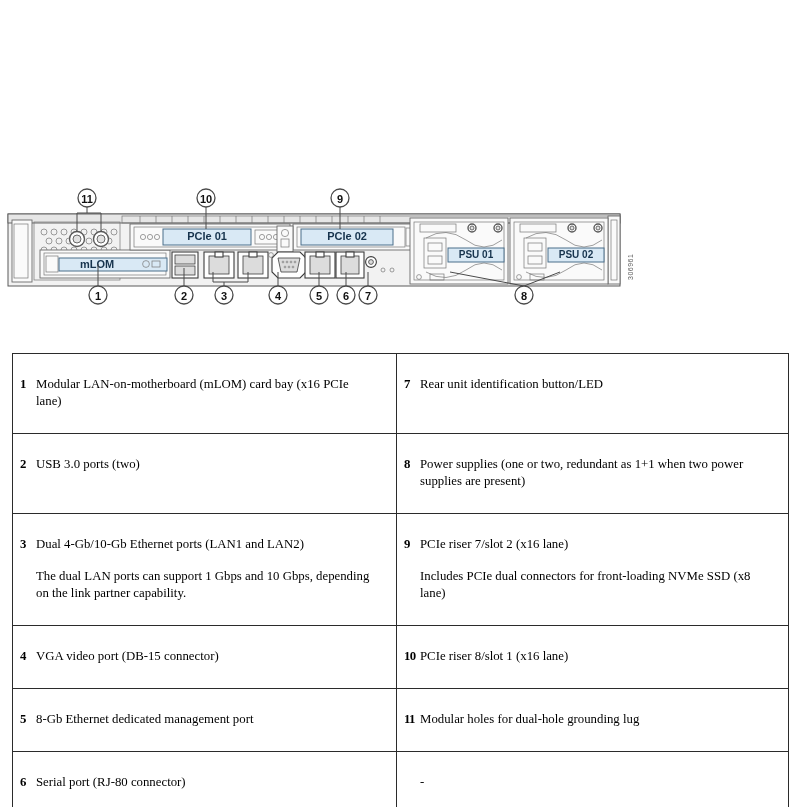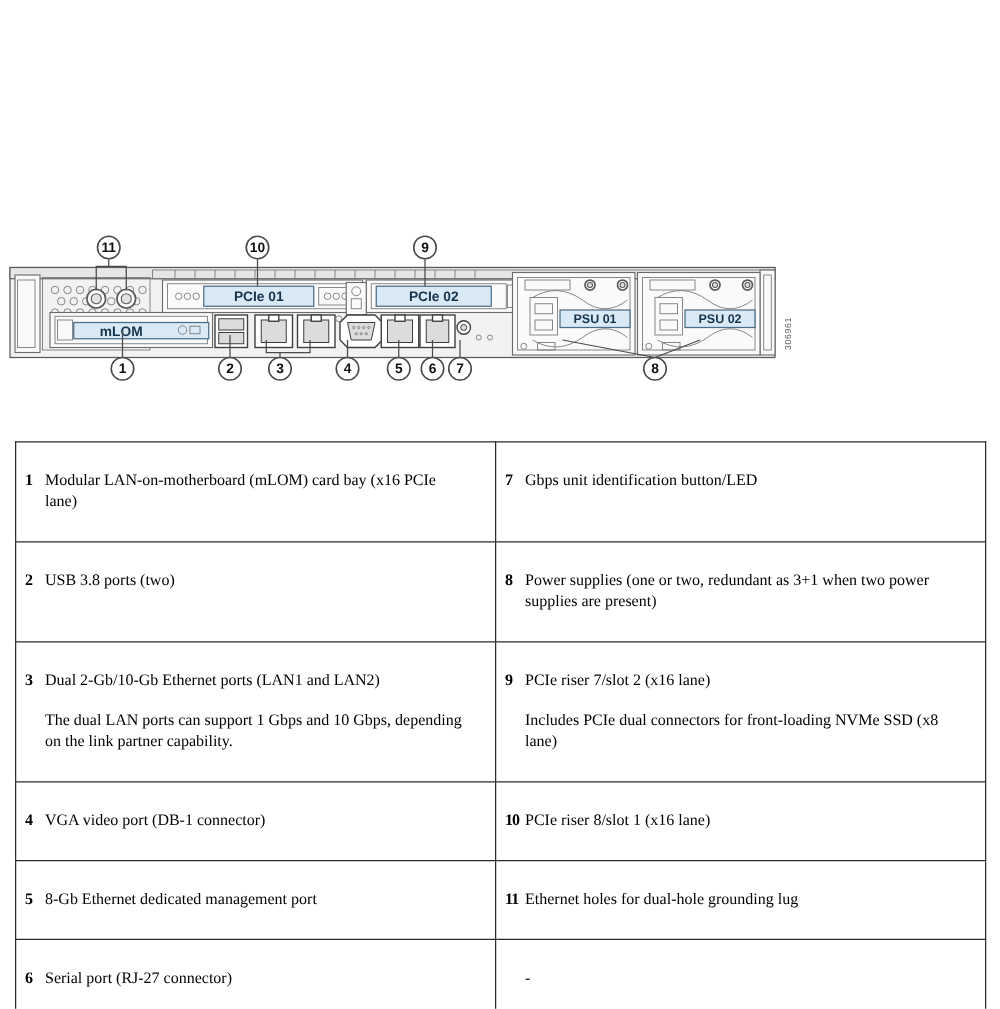--- a/index.html
+++ b/index.html
@@ -396,72 +396,72 @@
           <span class="num">1</span>
           <span class="cell-text">
             <p>Modular LAN-on-motherboard (mLOM) card bay (x16 PCIe lane)</p>
           </span>
         </span>
       </td>
       <td>
         <span class="cellwrap">
           <span class="num">7</span>
           <span class="cell-text">
-            <p>Gbps unit identification button/LED</p>
+            <p>Rear unit identification button/LED</p>
           </span>
         </span>
       </td>
     </tr>
 
     <tr>
       <td>
         <span class="cellwrap">
           <span class="num">2</span>
           <span class="cell-text">
-            <p>USB 3.8 ports (two)</p>
+            <p>USB 3.0 ports (two)</p>
           </span>
         </span>
       </td>
       <td>
         <span class="cellwrap">
           <span class="num">8</span>
           <span class="cell-text">
-            <p>Power supplies (one or two, redundant as 3+1 when two power supplies are present)</p>
+            <p>Power supplies (one or two, redundant as 1+1 when two power supplies are present)</p>
           </span>
         </span>
       </td>
     </tr>
 
     <tr>
       <td>
         <span class="cellwrap">
           <span class="num">3</span>
           <span class="cell-text">
-            <p>Dual 2-Gb/10-Gb Ethernet ports (LAN1 and LAN2)</p>
+            <p>Dual 4-Gb/10-Gb Ethernet ports (LAN1 and LAN2)</p>
             <p>The dual LAN ports can support 1 Gbps and 10 Gbps, depending on the link partner capability.</p>
           </span>
         </span>
       </td>
       <td>
         <span class="cellwrap">
           <span class="num">9</span>
           <span class="cell-text">
             <p>PCIe riser 7/slot 2 (x16 lane)</p>
             <p>Includes PCIe dual connectors for front-loading NVMe SSD (x8 lane)</p>
           </span>
         </span>
       </td>
     </tr>
 
     <tr>
       <td>
         <span class="cellwrap">
           <span class="num">4</span>
           <span class="cell-text">
-            <p>VGA video port (DB-1 connector)</p>
+            <p>VGA video port (DB-15 connector)</p>
           </span>
         </span>
       </td>
       <td>
         <span class="cellwrap">
           <span class="num">10</span>
           <span class="cell-text">
             <p>PCIe riser 8/slot 1 (x16 lane)</p>
           </span>
         </span>
@@ -474,32 +474,32 @@
           <span class="num">5</span>
           <span class="cell-text">
             <p>8-Gb Ethernet dedicated management port</p>
           </span>
         </span>
       </td>
       <td>
         <span class="cellwrap">
           <span class="num">11</span>
           <span class="cell-text">
-            <p>Ethernet holes for dual-hole grounding lug</p>
+            <p>Modular holes for dual-hole grounding lug</p>
           </span>
         </span>
       </td>
     </tr>
 
     <tr>
       <td>
         <span class="cellwrap">
           <span class="num">6</span>
           <span class="cell-text">
-            <p>Serial port (RJ-27 connector)</p>
+            <p>Serial port (RJ-80 connector)</p>
           </span>
         </span>
       </td>
       <td>
         <span class="cellwrap">
           <span class="cell-text">
             <p class="dash">-</p>
           </span>
         </span>
       </td>

